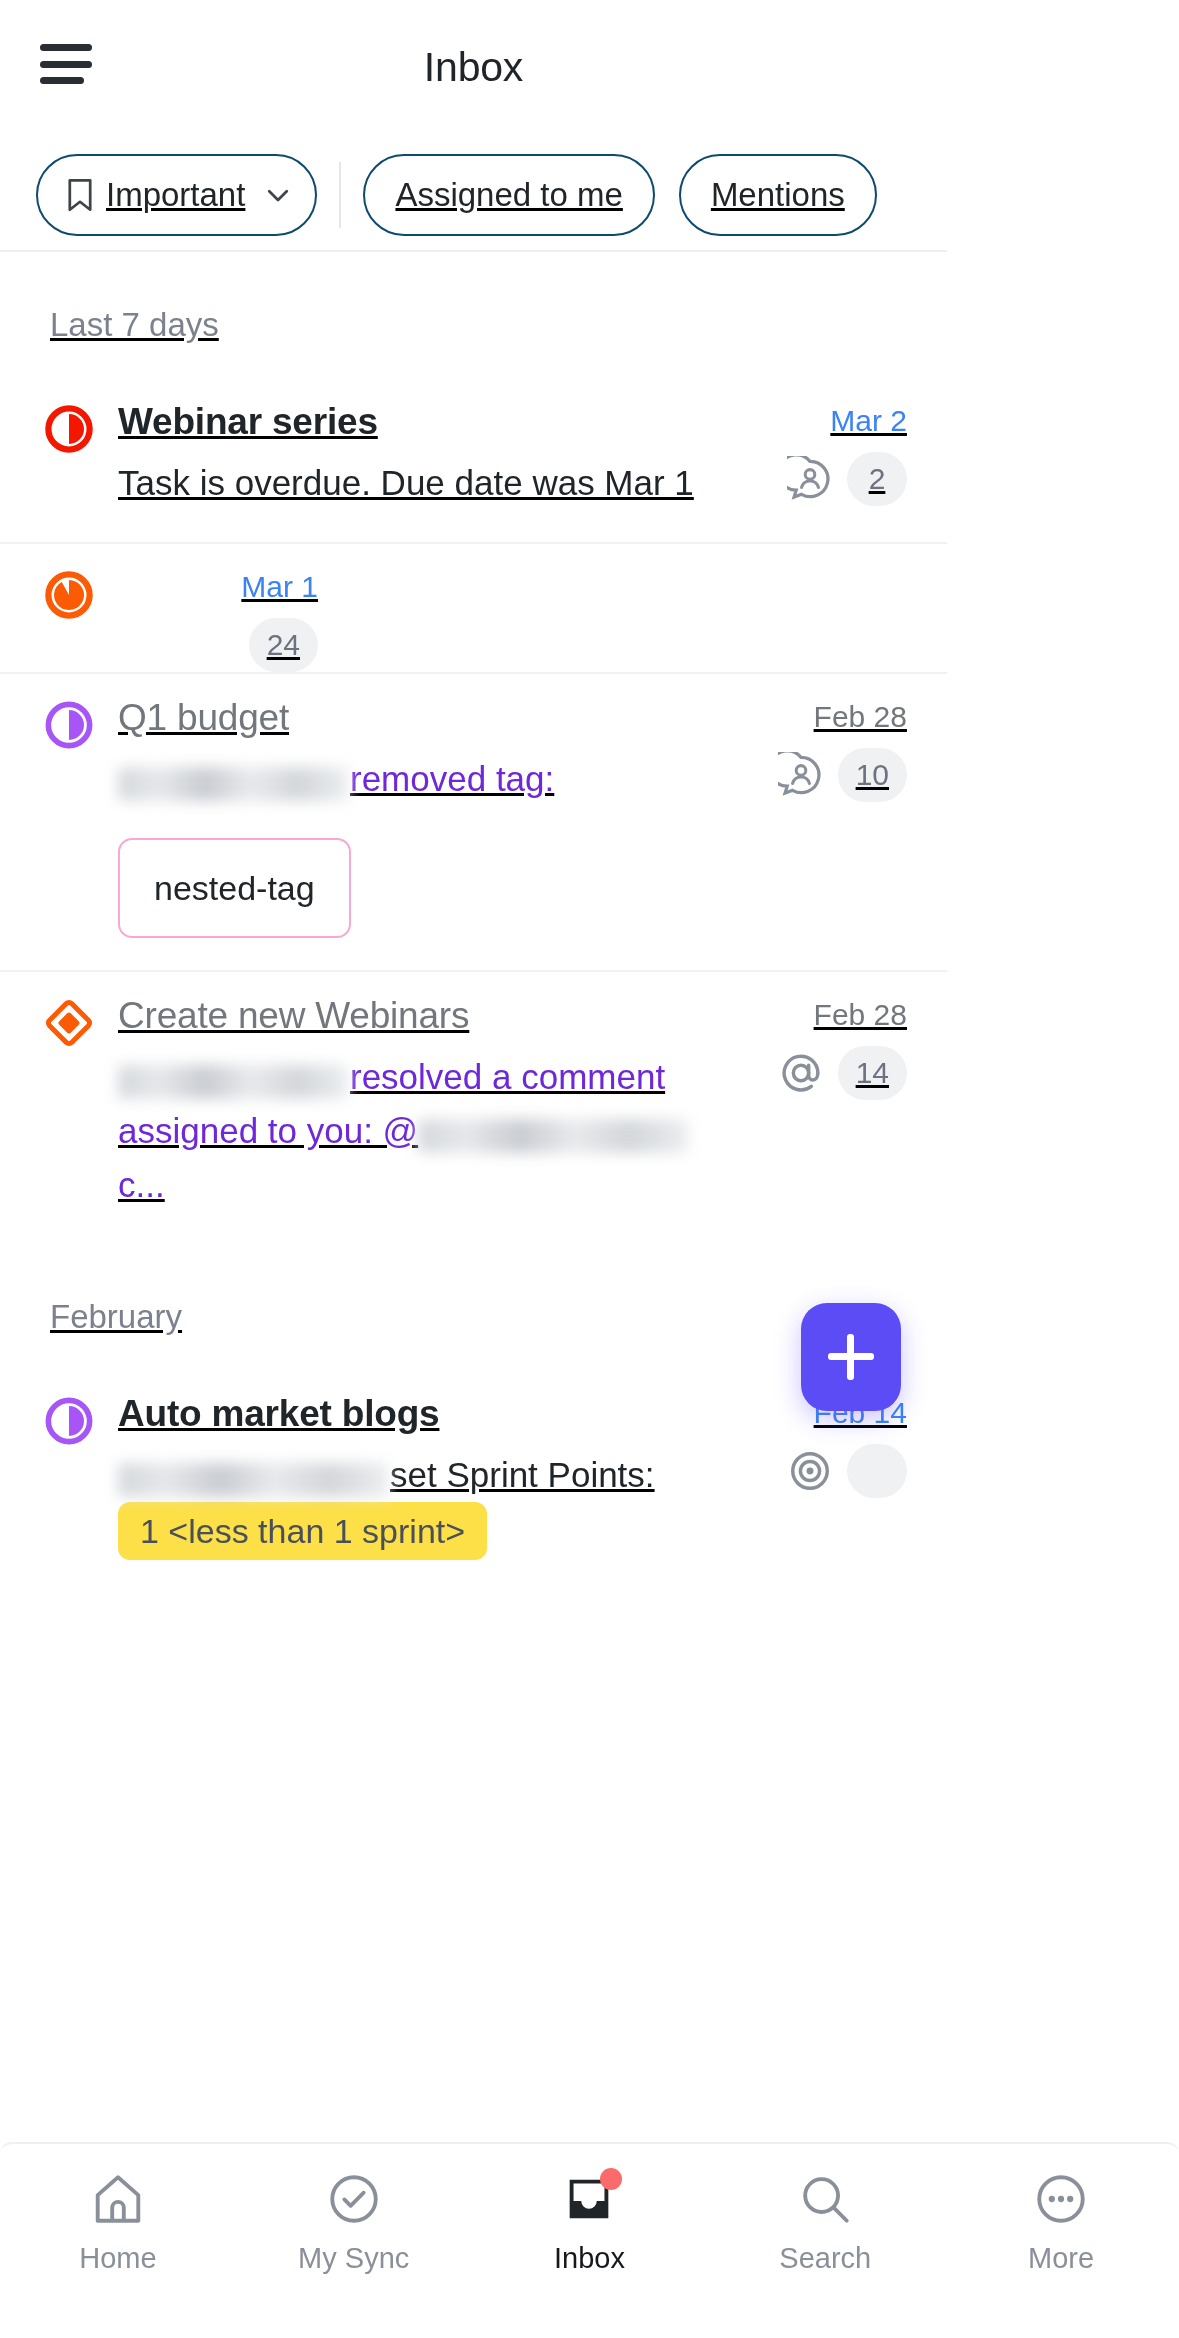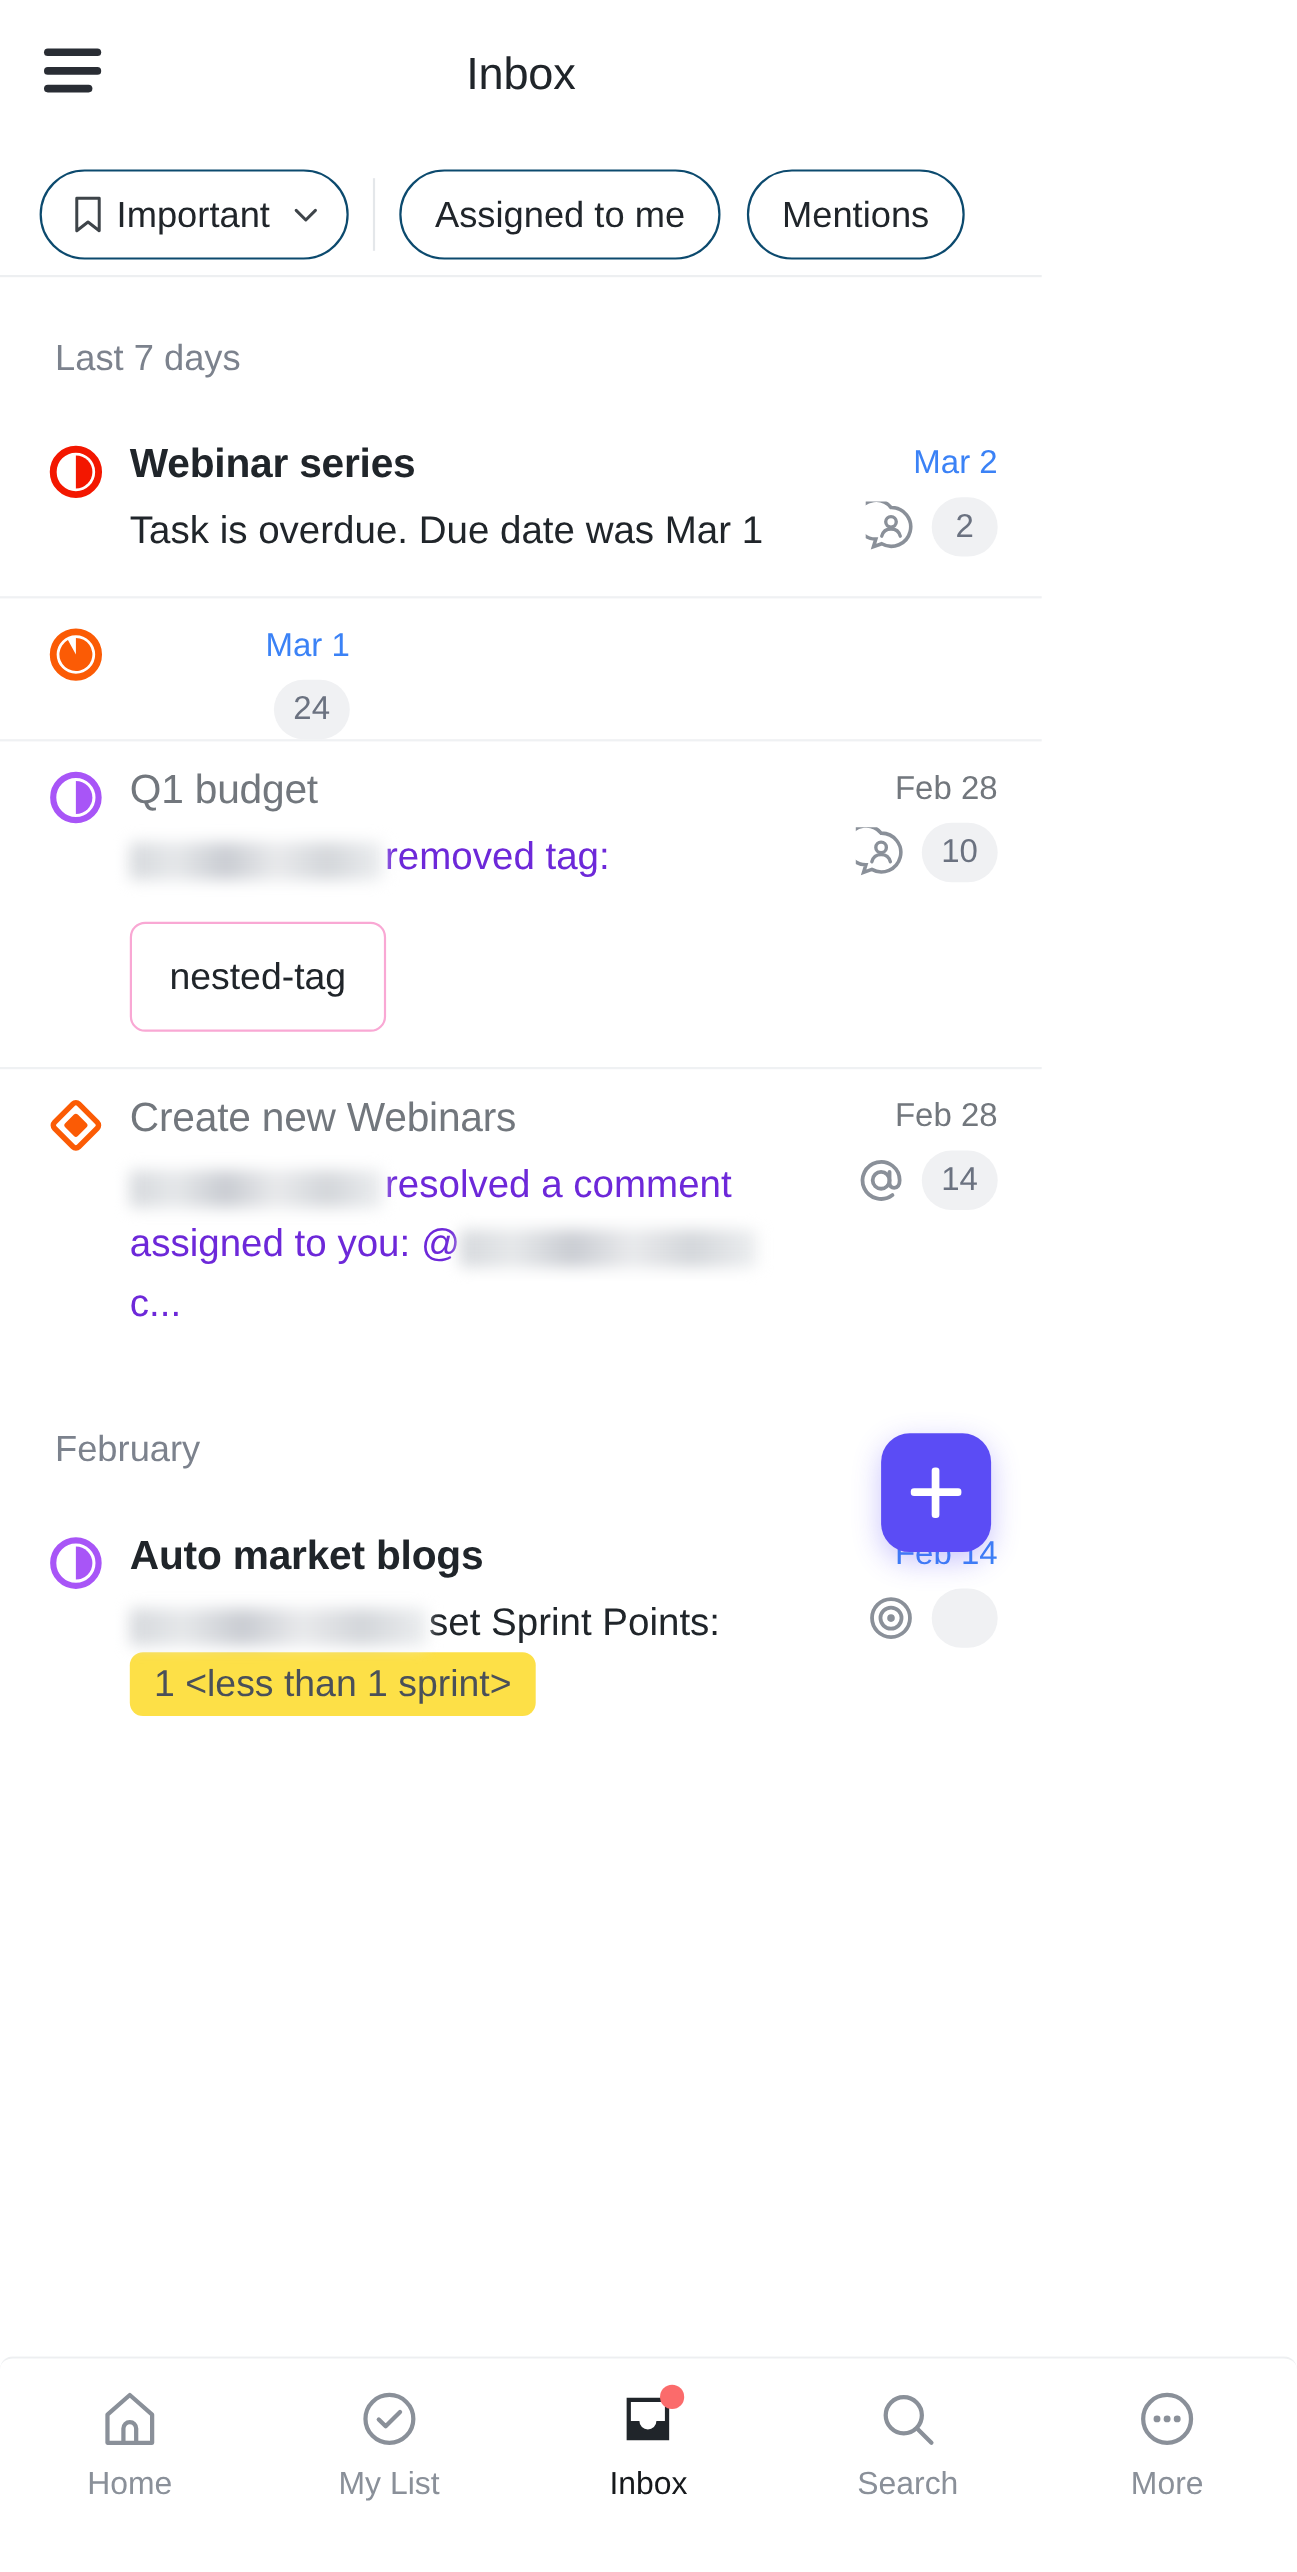--- a/index.html
+++ b/index.html
@@ -2,21 +2,21 @@
 <html><head>
 <meta charset="utf-8">
 <style>
   * { box-sizing: border-box; margin: 0; padding: 0; }
   html, body {
     width: 1179px; height: 2338px;
     font-family: "Liberation Sans", sans-serif;
     background: #ffffff;
     overflow: hidden;
   }
-  .phone { position: relative; width: 947px; height: 2338px; background: #fff; }
+  .phone { position: relative; width: 947px; height: 2338px; background: #fff; text-decoration: underline; }
 
   
   .header {
     position: relative; height: 140px;
     display: flex; align-items: center;
   }
   .hamburger {
     position: absolute; left: 40px; top: 44px;
     width: 52px; height: 40px;
     display: flex; flex-direction: column; justify-content: space-between;
@@ -334,21 +334,21 @@
       </span>
       <span class="tab-label">Home</span>
     </div>
     <div class="tab">
       <span class="tab-icon">
         <svg viewBox="0 0 24 24" width="58" height="58" fill="none">
           <circle cx="12" cy="12" r="9" stroke="#8A9099" stroke-width="1.6"></circle>
           <path d="M8 12.2l2.6 2.6L16 9.4" stroke="#8A9099" stroke-width="1.6" stroke-linecap="round" stroke-linejoin="round"></path>
         </svg>
       </span>
-      <span class="tab-label">My List</span>
+      <span class="tab-label">My Sync</span>
     </div>
     <div class="tab active">
       <span class="tab-icon">
         <svg viewBox="0 0 24 24" width="58" height="58">
           <path d="M4 4h16v16H4z" fill="#20252A" rx="2"></path>
           <path d="M5.6 5.6h12.8v7.2h-3.2a2.8 2.8 0 0 1-6.4 0H5.6V5.6z" fill="#ffffff"></path>
         </svg>
         <span class="tab-dot"></span>
       </span>
       <span class="tab-label">Inbox</span>

